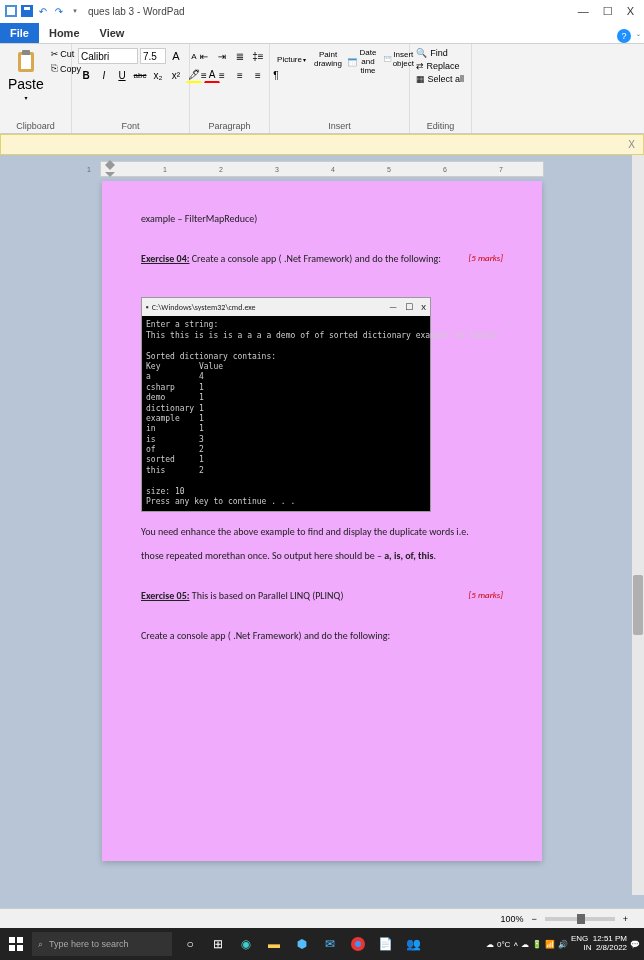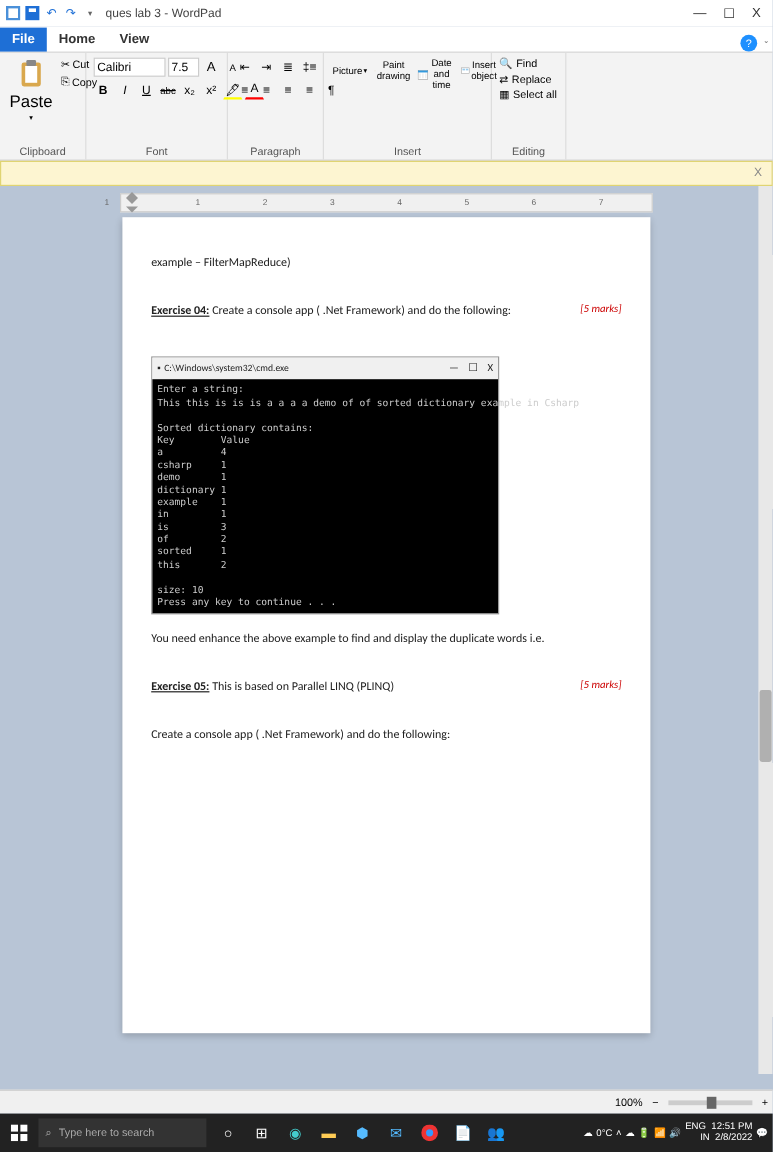--- a/index.html
+++ b/index.html
@@ -45,31 +45,31 @@
 
 .edit-group { display: flex; flex-direction: column; gap: 3px; font-size: 9px; }
 .edit-item { display: flex; align-items: center; gap: 3px; cursor: pointer; }
 
 .warning-bar { background: #fdf5d1; border: 1px solid #e0d472; padding: 4px 8px; font-size: 10px; color: #333; display: flex; align-items: center; }
 .warning-close { margin-left: auto; cursor: pointer; color: #888; }
 
 .doc-area { background: #b8c5d6; height: 740px; overflow: auto; position: relative; }
 .ruler { background: #f0f0f0; height: 16px; margin: 6px 100px 0; position: relative; font-size: 7px; color: #666; border: 1px solid #ccc; display: flex; align-items: center; }
 
-.page { background: #ffffff; width: 440px; margin: 4px auto 20px; padding: 30px 24px; box-shadow: 0 2px 6px rgba(0,0,0,0.2); min-height: 680px; font-size: 10px; line-height: 1.6; color: #222; font-family: Calibri, Arial, sans-serif; }
+.page { background: #f0abfc; width: 440px; margin: 4px auto 20px; padding: 30px 39px; box-shadow: 0 2px 6px rgba(0,0,0,0.2); min-height: 680px; font-size: 10px; line-height: 1.6; color: #222; font-family: Calibri, Arial, sans-serif; }
 .page p { margin-bottom: 8px; }
 .ex-label { font-weight: bold; text-decoration: underline; }
 .marks { color: #c00; font-style: italic; float: right; font-size: 9px; }
 
 .console-shot { border: 1px solid #999; background: #fff; width: 290px; margin: 6px 0 12px; }
 .console-title { background: #f0f0f0; padding: 2px 4px; font-size: 8px; display: flex; align-items: center; }
 .console-title-btns { margin-left: auto; display: flex; gap: 8px; font-size: 9px; }
 .console-body { background: #000; color: #ccc; font-family: Consolas, monospace; font-size: 8px; padding: 4px; line-height: 1.3; white-space: pre; }
 
-.status-bar { position: absolute; bottom: 32px; left: 0; right: 0; height: 20px; background: #f0f0f0; border-top: 1px solid #ccc; display: flex; align-items: center; justify-content: flex-end; padding: 0 4px; gap: 8px; font-size: 9px; }
+.status-bar { position: absolute; bottom: 32px; left: 0; right: 0; height: 20px; background: #f0f0f0; border-top: 1px solid #ccc; display: flex; align-items: center; justify-content: flex-end; padding: 0 16px; gap: 8px; font-size: 9px; }
 .zoom-slider { width: 70px; height: 4px; background: #ccc; position: relative; }
 .zoom-thumb { width: 8px; height: 10px; background: #666; position: absolute; top: -3px; left: 32px; }
 
 .taskbar { position: absolute; bottom: 0; left: 0; right: 0; height: 32px; background: #222; display: flex; align-items: center; color: #fff; font-size: 9px; }
 .start-btn { width: 32px; height: 32px; display: flex; align-items: center; justify-content: center; cursor: pointer; }
 .search-box { background: #333; height: 24px; width: 140px; display: flex; align-items: center; padding: 0 6px; color: #aaa; gap: 6px; }
 .task-icons { display: flex; gap: 4px; margin-left: 6px; }
 .task-icon { width: 24px; height: 24px; display: flex; align-items: center; justify-content: center; cursor: pointer; font-size: 12px; }
 .tray { margin-left: auto; display: flex; align-items: center; gap: 3px; padding-right: 4px; font-size: 8px; }
 .tray-time { text-align: right; line-height: 1.1; font-size: 8px; }
@@ -298,20 +298,21 @@
 is         3
 of         2
 sorted     1
 this       2
 
 size: 10
 Press any key to continue . . .</div>
     </div>
 
     <p>You need enhance the above example to find and display the duplicate words i.e.</p>
+    <p><span>those repeated morethan once. So output here should be – </span><b>a, is, of, this</b><span>.</span></p>
     <br>
     <p><span class="ex-label">Exercise 05:</span><span>  This is based on Parallel LINQ (PLINQ)</span><span class="marks">[5 marks]</span></p>
     <br>
     <p>Create a console app ( .Net Framework) and do the following:</p>
   </div>
 
   <div class="scroll-track">
     <div class="scroll-thumb" style="top:420px;height:60px"></div>
   </div>
 </div>

